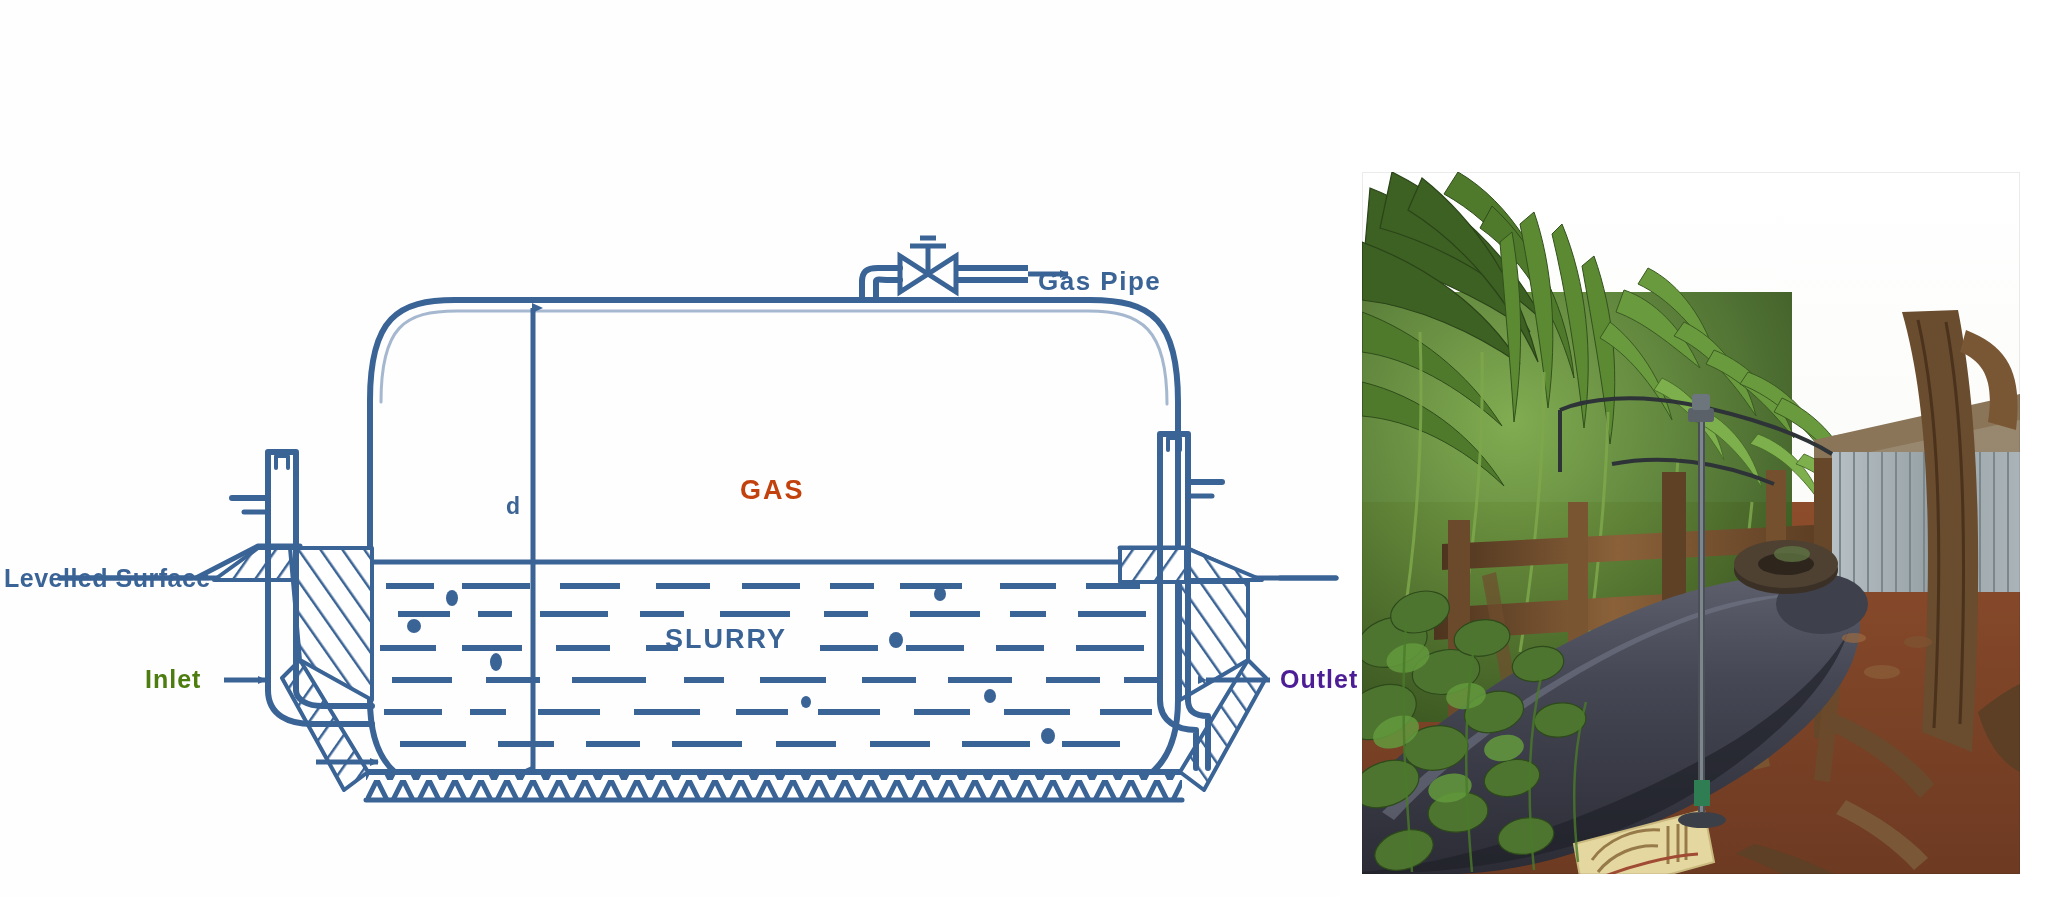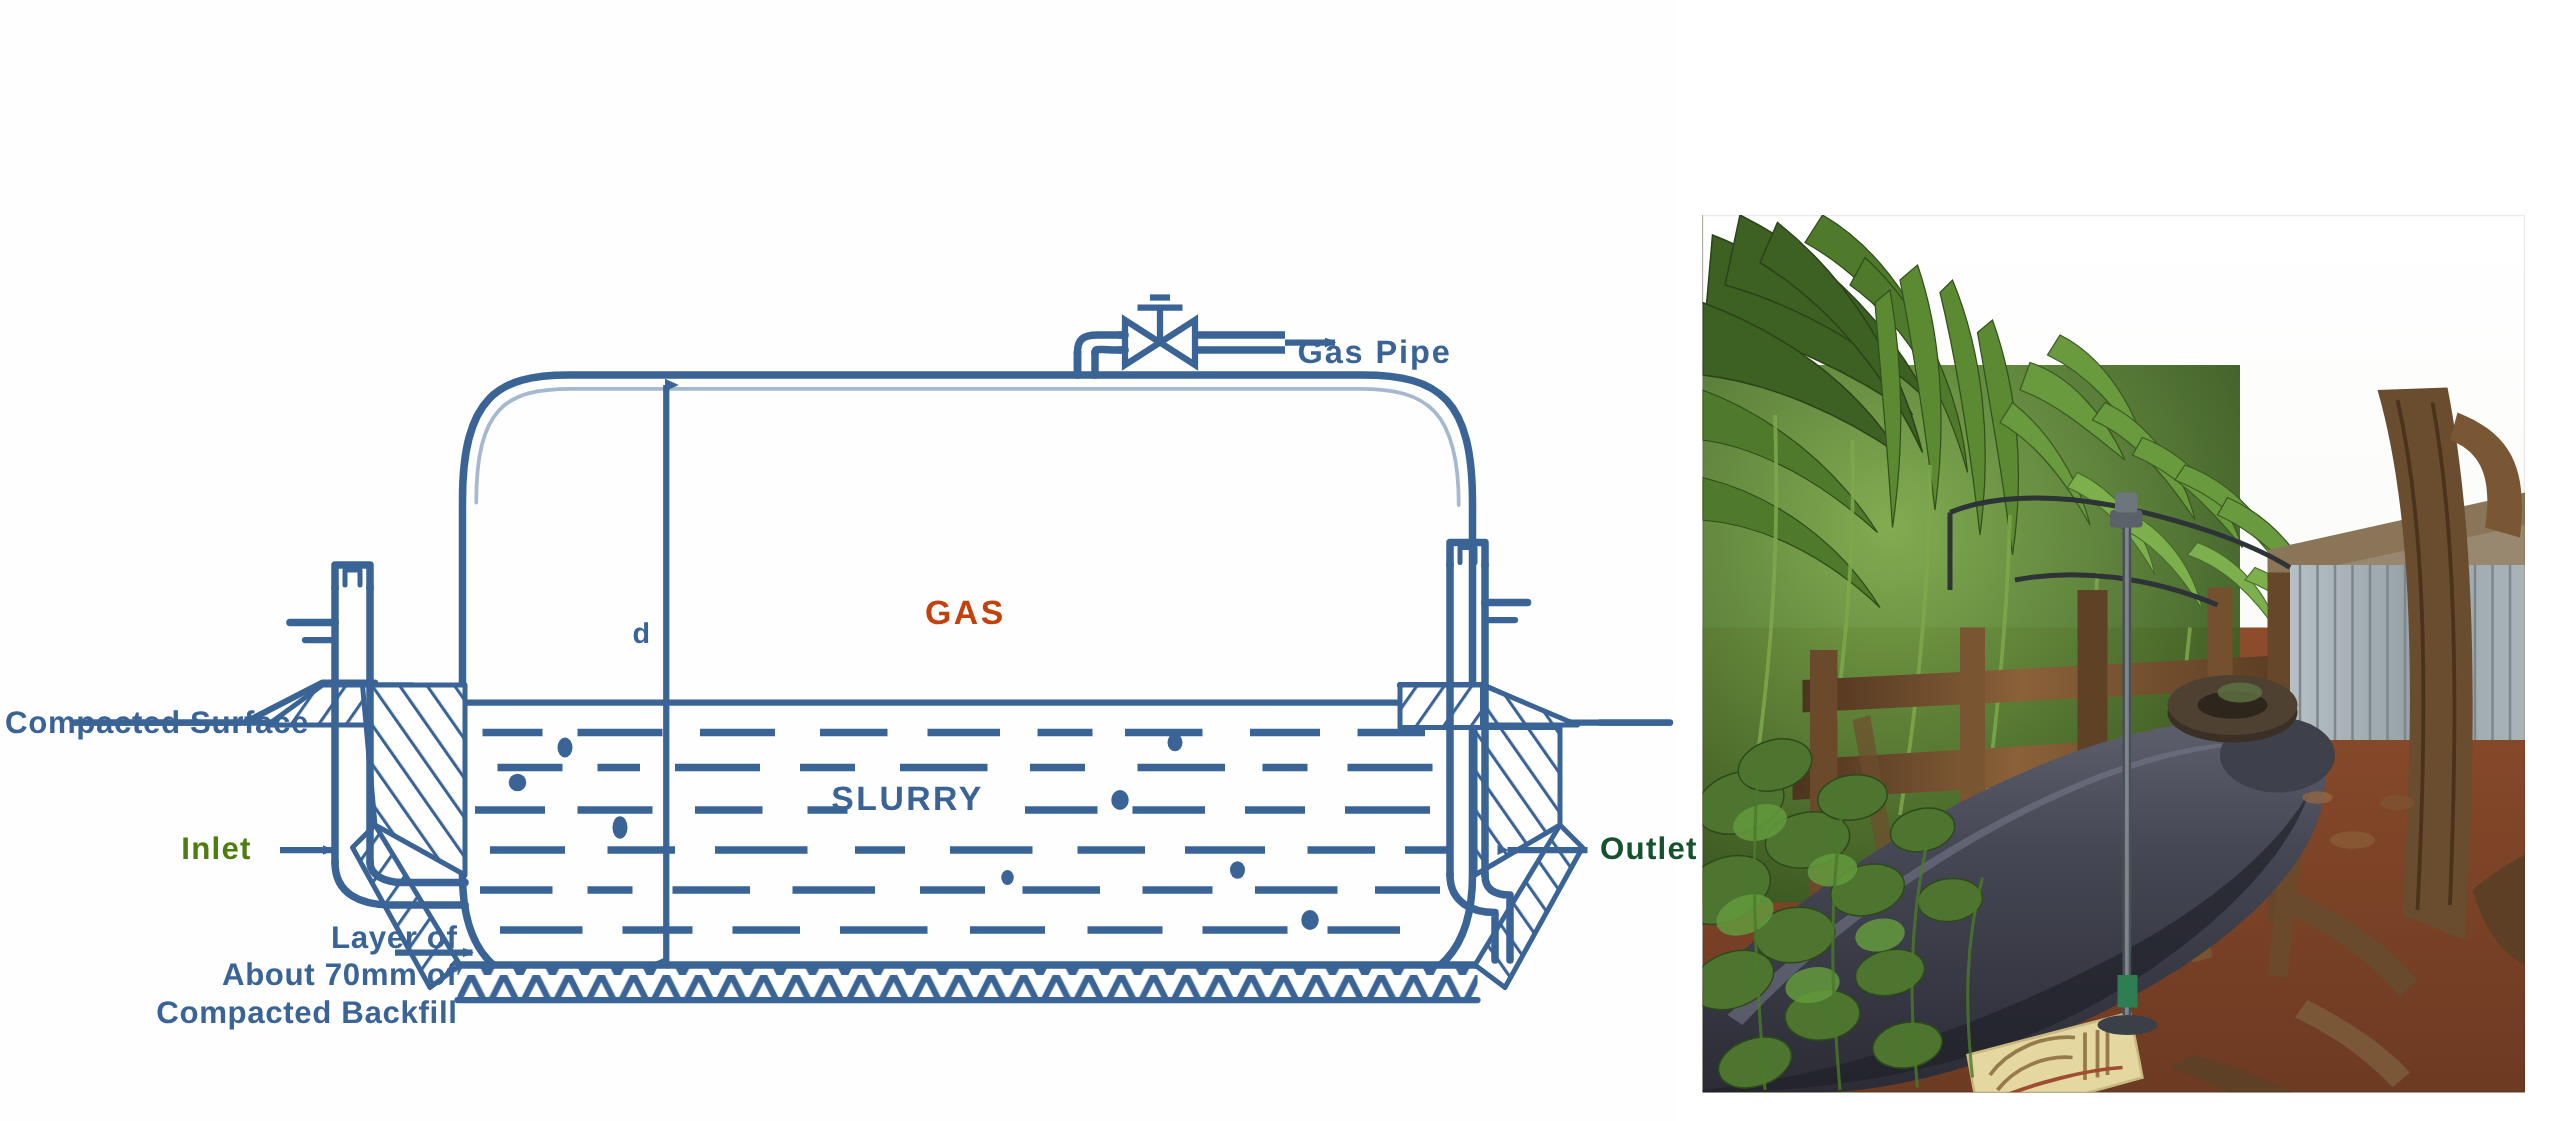--- a/index.html
+++ b/index.html
@@ -271,31 +271,26 @@
 
     <div style="position:absolute;left:0;top:0;width:1340px;height:897px;pointer-events:none;">
       <div style="position:absolute;left:1038px;top:266px;font:bold 26px 'Liberation Sans',sans-serif;color:#3a6396;letter-spacing:1.5px;">Gas Pipe</div>
 
       <div style="position:absolute;left:740px;top:475px;font:bold 27px 'Liberation Sans',sans-serif;color:#c2410c;letter-spacing:2px;">GAS</div>
 
       <div style="position:absolute;left:665px;top:624px;font:bold 27px 'Liberation Sans',sans-serif;color:#3a6396;letter-spacing:2px;">SLURRY</div>
 
       <div style="position:absolute;left:506px;top:493px;font:bold 23px 'Liberation Sans',sans-serif;color:#3a6396;">d</div>
 
-      <div style="position:absolute;left:4px;top:564px;font:bold 25px 'Liberation Sans',sans-serif;color:#3a6396;letter-spacing:0.5px;">Compacted Surface</div>
+      <div style="position:absolute;left:4px;top:564px;font:bold 25px 'Liberation Sans',sans-serif;color:#3a6396;letter-spacing:0.5px;">Levelled Surface</div>
 
       <div style="position:absolute;left:145px;top:665px;font:bold 25px 'Liberation Sans',sans-serif;color:#4d7c0f;letter-spacing:1px;">Inlet</div>
 
-      <div style="position:absolute;left:1280px;top:665px;font:bold 25px 'Liberation Sans',sans-serif;color:#14532d;letter-spacing:1px;white-space:nowrap;">Outlet</div>
-
-      <div style="position:absolute;left:125px;top:735px;font:bold 25px 'Liberation Sans',sans-serif;color:#3a6396;line-height:30px;letter-spacing:0.5px;white-space:nowrap;">
-        <div>Layer of</div>
-        <div>About 70mm of</div>
-        <div>Compacted Backfill</div>
-      </div>
+      <div style="position:absolute;left:1280px;top:665px;font:bold 25px 'Liberation Sans',sans-serif;color:#4c1d95;letter-spacing:1px;white-space:nowrap;">Outlet</div>
+
     </div>
   </div>
 
   <div id="photo-panel">
     <svg id="photo-svg" viewBox="0 0 658 702" xmlns="http://www.w3.org/2000/svg" preserveAspectRatio="none">
       <defs>
         <linearGradient id="skyGrad" x1="0" y1="0" x2="0" y2="1">
           <stop offset="0%" stop-color="#ffffff"></stop>
           <stop offset="100%" stop-color="#f6f6f2"></stop>
         </linearGradient>

